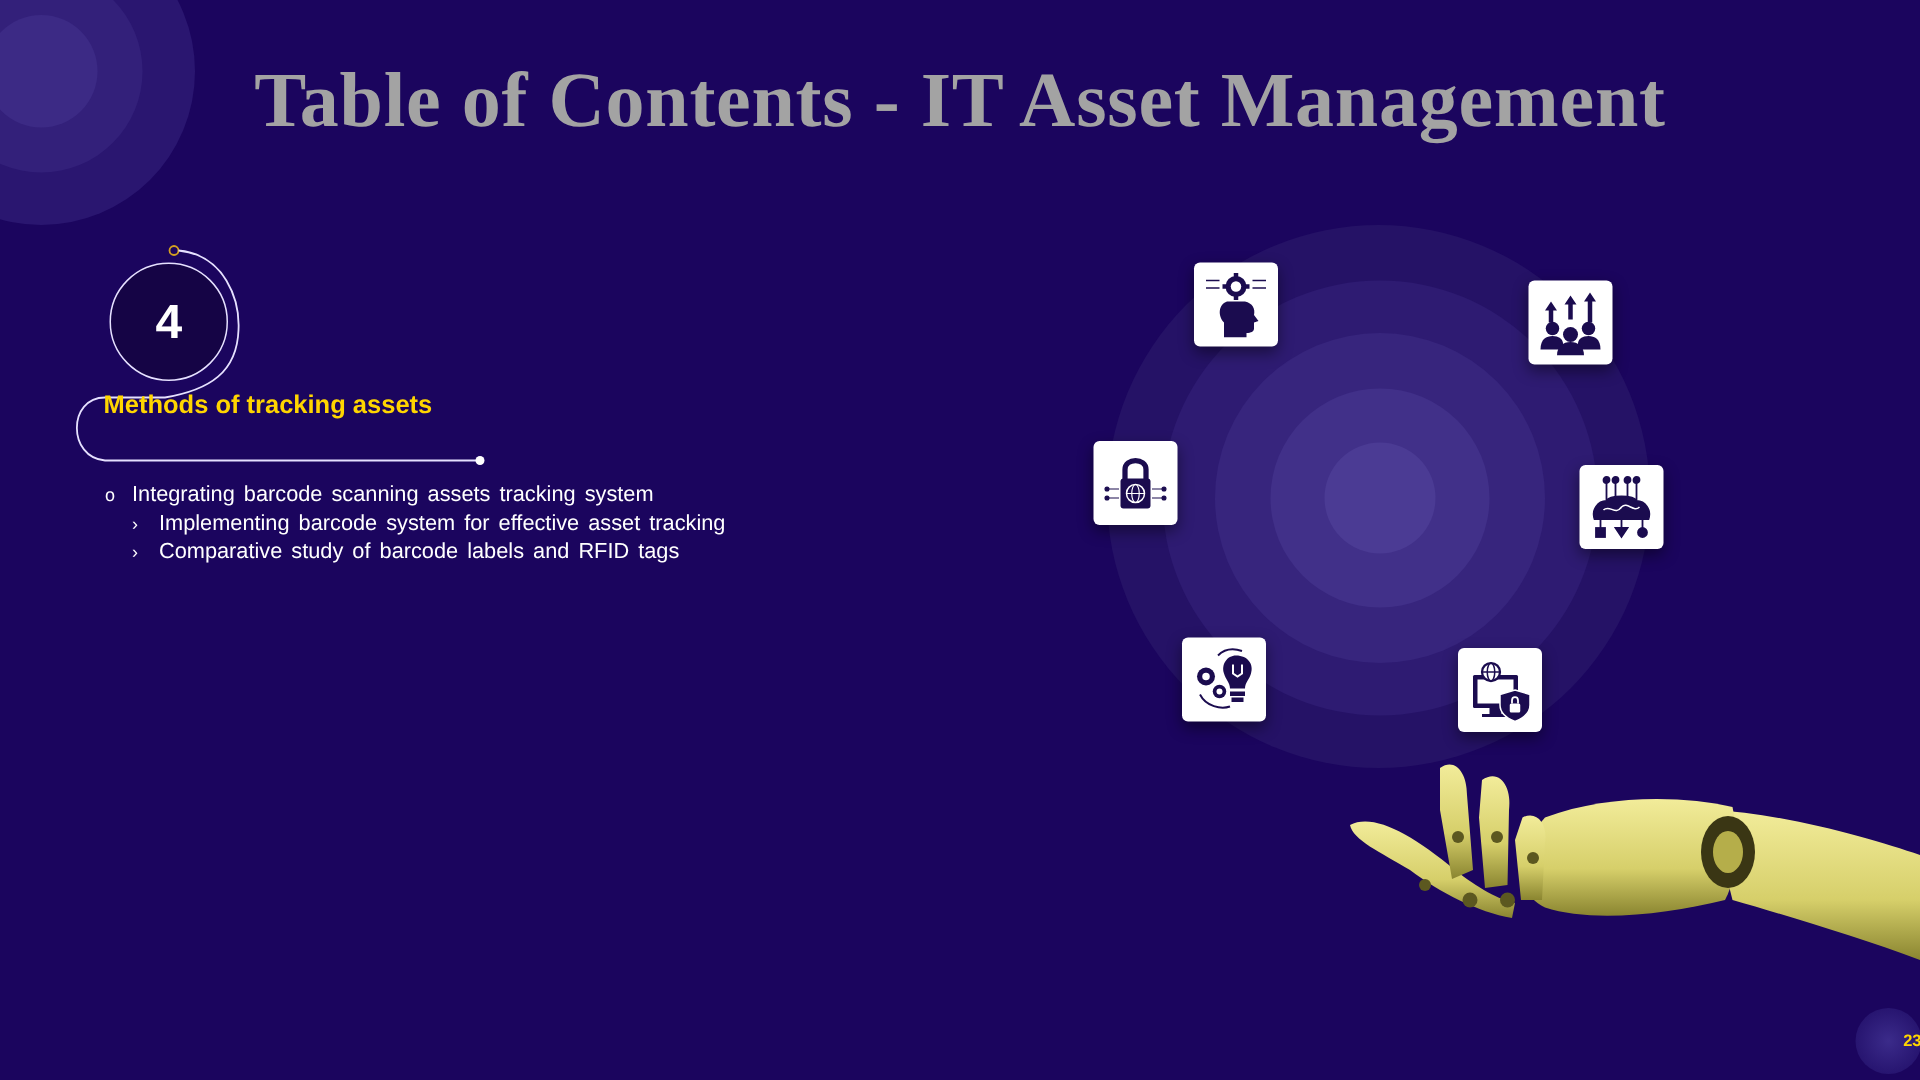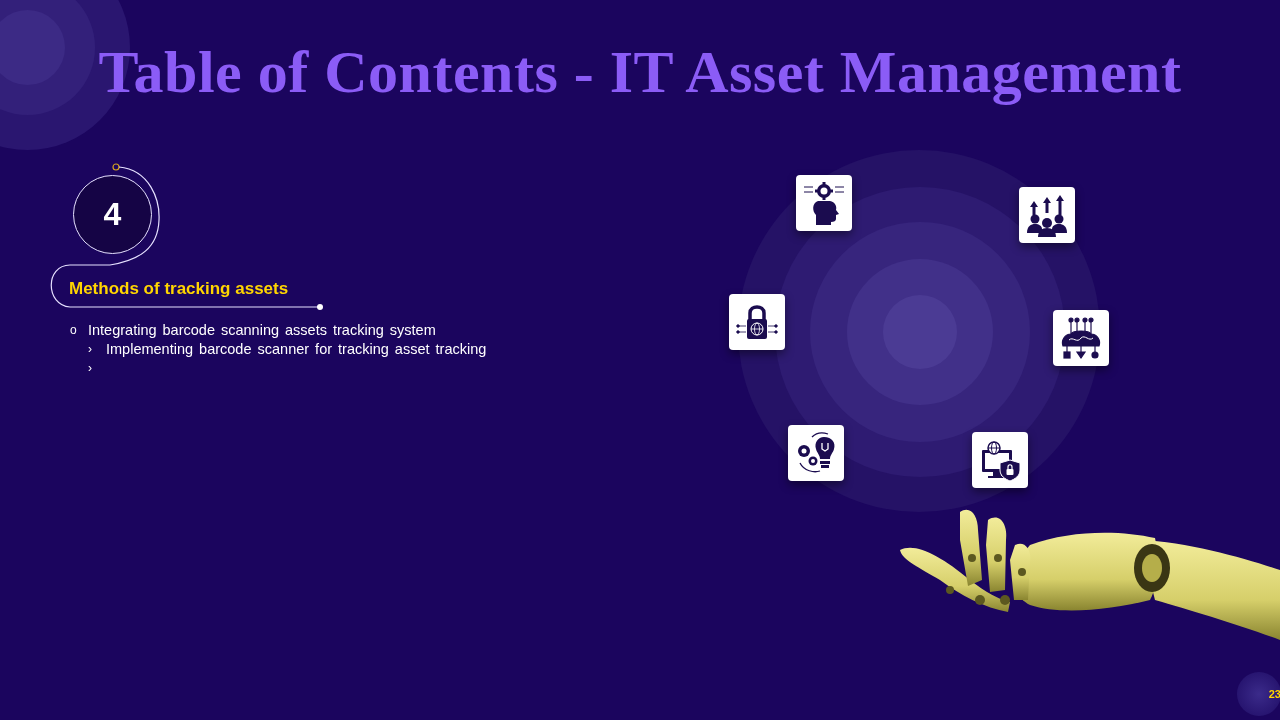--- a/index.html
+++ b/index.html
@@ -5,26 +5,26 @@
   html, body { margin:0; padding:0; }
   body { width:1280px; height:720px; overflow:hidden; background:#1a065c; position:relative; font-family:"Liberation Sans", sans-serif; }
   .slide { position:absolute; inset:0; background:#1b055e; overflow:hidden; }
 
   
   .tl-ring { position:absolute; border-radius:50%; }
   .tl1 { left:-75px; top:-55px; width:205px; height:205px; background:#2a1670; }
   .tl2 { left:-40px; top:-20px; width:135px; height:135px; background:#33207a; }
   .tl3 { left:-10px; top:10px; width:75px; height:75px; background:#3c2a85; }
 
-  .title { position:absolute; left:0; right:0; top:38px; text-align:center; font-family:"Liberation Serif", serif; font-weight:bold; font-size:60px; color:#8b5cf6; letter-spacing:0.5px; }
+  .title { position:absolute; left:0; right:0; top:38px; text-align:center; font-family:"Liberation Serif", serif; font-weight:bold; font-size:52px; color:#a3a3a3; letter-spacing:0.5px; }
 
   
   .num-circle { position:absolute; left:73px; top:175px; width:77px; height:77px; border-radius:50%; border:1px solid #e6e1ff; background:#150445; display:flex; align-items:center; justify-content:center; color:#fff; font-weight:bold; font-size:32px; }
   .num-arc { position:absolute; left:40px; top:160px; }
-  .section-title { position:absolute; left:69px; top:279px; color:#ffd500; font-weight:bold; font-size:17px; }
+  .section-title { position:absolute; left:69px; top:260px; color:#ffd500; font-weight:bold; font-size:17px; }
   .bullets { position:absolute; left:70px; top:321px; color:#ffffff; font-size:14.5px; line-height:19px; }
   .bullets .l1 { display:flex; }
   .bullets .l1 .mark { width:18px; font-size:12px; }
   .bullets .l2 { display:flex; padding-left:18px; }
   .bullets .l2 .mark { width:18px; font-size:12px; }
   .bullets span.txt { word-spacing:2px; }
 
   
   .rc { position:absolute; border-radius:50%; }
   .rc1 { left:738px; top:150px; width:362px; height:362px; background:#251266; }
@@ -63,24 +63,25 @@
 
   <div class="section-title">Methods of tracking assets</div>
 
   <div class="bullets">
     <div class="l1">
       <span class="mark">o</span>
       <span class="txt">Integrating  barcode scanning assets tracking system</span>
     </div>
     <div class="l2">
       <span class="mark">›</span>
-      <span class="txt">Implementing  barcode scanner for tracking asset tracking</span>
+      <span class="txt">Implementing  barcode system for effective asset tracking</span>
     </div>
     <div class="l2">
       <span class="mark">›</span>
+      <span class="txt"> Comparative study of barcode labels and RFID tags</span>
     </div>
   </div>
 
   <div class="rc rc1"></div>
   <div class="rc rc2"></div>
   <div class="rc rc3"></div>
   <div class="rc rc4"></div>
   <div class="rc rc5"></div>
 
   <div class="tile" style="left:796px;top:175px;">

